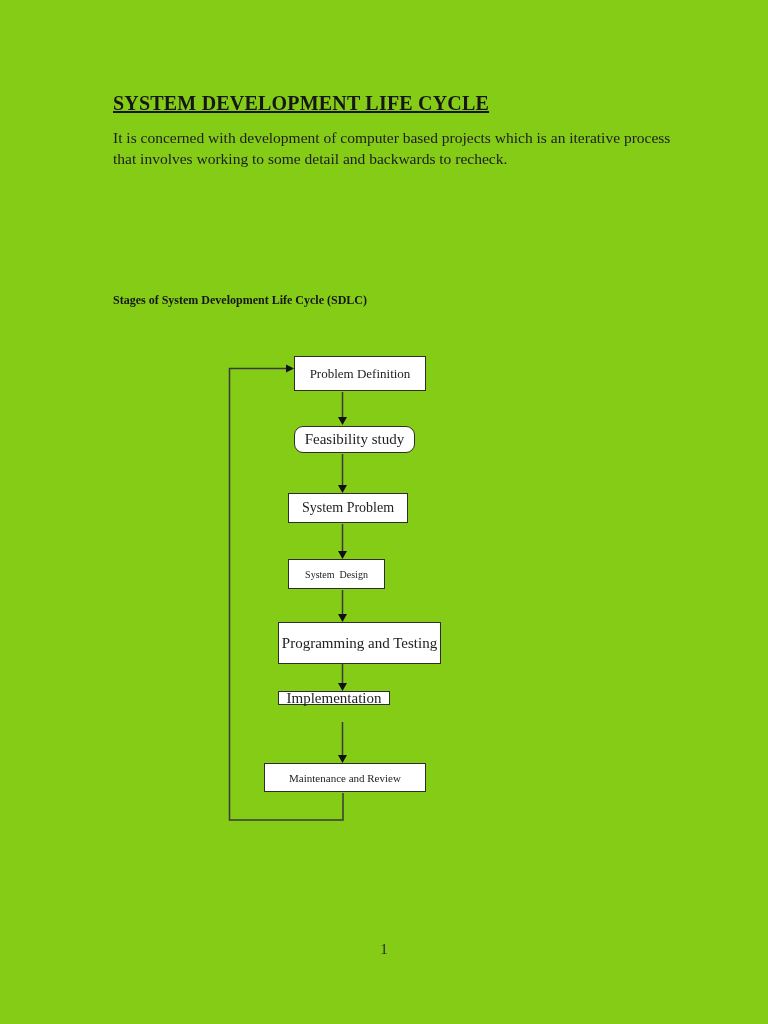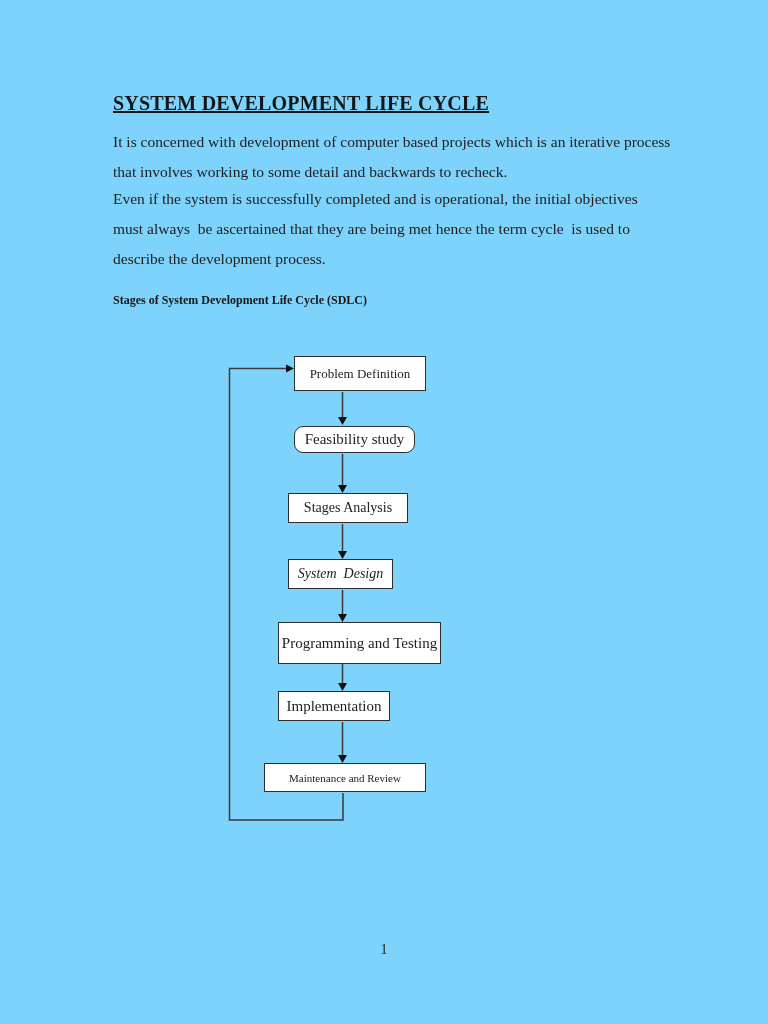--- a/index.html
+++ b/index.html
@@ -1,42 +1,42 @@
 <!DOCTYPE html>
 <html><head>
 <meta charset="utf-8">
 <style>
   * { margin: 0; padding: 0; box-sizing: border-box; }
   html, body { background: #ffffff; }
   .page {
     position: relative;
     width: 768px;
     height: 1024px;
-    background: #7dd3fc;
+    background: #84cc16;
     font-family: "Liberation Serif", "DejaVu Serif", serif;
     color: #1c1c1c;
     overflow: hidden;
   }
   .doc-title {
     position: absolute;
     left: 113px;
     top: 92px;
     font-size: 20px;
     font-weight: bold;
     text-decoration: underline;
     letter-spacing: 0.2px;
     color: #161616;
     white-space: pre;
   }
   .para {
     position: absolute;
     left: 113px;
     width: 558px;
     font-size: 15.5px;
-    line-height: 30px;
+    line-height: 21px;
     color: #202020;
     white-space: pre-wrap;
   }
   .para-1 { top: 127px; }
   .para-2 { top: 184px; }
   .section-heading {
     position: absolute;
     left: 113px;
     top: 293px;
     font-size: 12px;
@@ -63,44 +63,43 @@
     background: #ffffff;
     display: flex;
     align-items: center;
     justify-content: center;
     white-space: pre;
     color: #222222;
   }
   .b1 { left: 294px; top: 338px; width: 132px; height: 35px; font-size: 13px; }
   .b2 { left: 294px; top: 408px; width: 121px; height: 27px; font-size: 15px; border-radius: 9px; }
   .b3 { left: 288px; top: 475px; width: 120px; height: 30px; font-size: 14px; }
-  .b4 { left: 288px; top: 541px; width: 105px; height: 30px; font-size: 14px; font-style: italic; }
+  .b4 { left: 288px; top: 541px; width: 97px; height: 30px; font-size: 10px; }
   .b5 { left: 278px; top: 604px; width: 163px; height: 42px; font-size: 15px; }
-  .b6 { left: 278px; top: 673px; width: 112px; height: 30px; font-size: 15px; }
+  .b6 { left: 278px; top: 673px; width: 112px; height: 14px; font-size: 15px; }
   .b7 { left: 264px; top: 745px; width: 162px; height: 29px; font-size: 11px; }
   .page-number {
     position: absolute;
     left: 0;
     top: 941px;
     width: 768px;
     text-align: center;
     font-size: 15px;
     color: #2a2a2a;
   }
 </style>
 </head>
 <body>
 
 <div class="page">
 
   <h1 class="doc-title">SYSTEM DEVELOPMENT LIFE CYCLE</h1>
 
   <p class="para para-1">It is concerned with development of computer based projects which is an iterative process that involves working to some detail and backwards to recheck.</p>
 
-  <p class="para para-2">Even if the system is successfully completed and is operational, the initial objectives must always  be ascertained that they are being met hence the term cycle  is used to describe the development process.</p>
 
   <h2 class="section-heading">Stages of System Development Life Cycle (SDLC)</h2>
 
   <div class="flowchart">
 
     <svg class="connectors" width="768" height="1024" viewBox="0 0 768 1024" xmlns="http://www.w3.org/2000/svg">
 
       <g stroke="#3a3a3a" stroke-width="1.5" fill="none">
         <line x1="342.5" y1="374" x2="342.5" y2="399"></line>
         <line x1="342.5" y1="436" x2="342.5" y2="467"></line>
@@ -118,21 +117,21 @@
         <polygon points="338,533 347,533 342.5,541"></polygon>
         <polygon points="338,596 347,596 342.5,604"></polygon>
         <polygon points="338,665 347,665 342.5,673"></polygon>
         <polygon points="338,737 347,737 342.5,745"></polygon>
         <polygon points="286,346.5 286,354.5 294,350.5"></polygon>
       </g>
     </svg>
 
     <div class="fbox b1">Problem Definition</div>
     <div class="fbox b2">Feasibility study</div>
-    <div class="fbox b3">Stages Analysis</div>
+    <div class="fbox b3">System Problem</div>
     <div class="fbox b4">System  Design</div>
     <div class="fbox b5">Programming and Testing</div>
     <div class="fbox b6">Implementation</div>
     <div class="fbox b7">Maintenance and Review</div>
   </div>
 
   <div class="page-number">1</div>
 
 </div>
 

